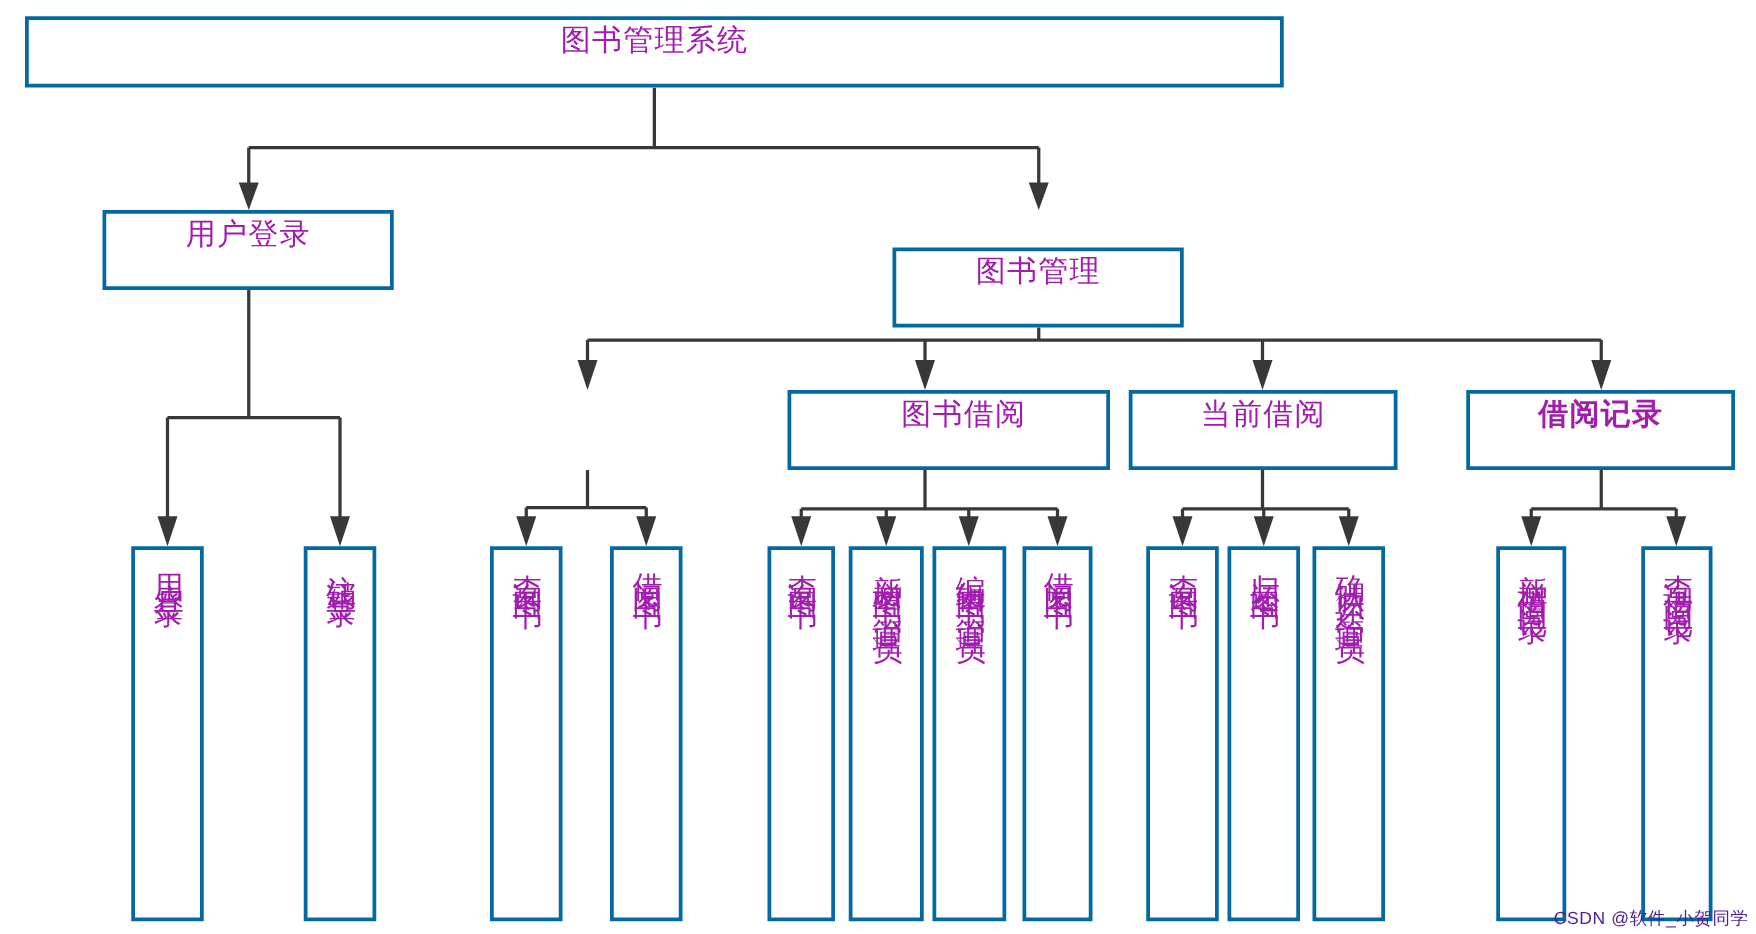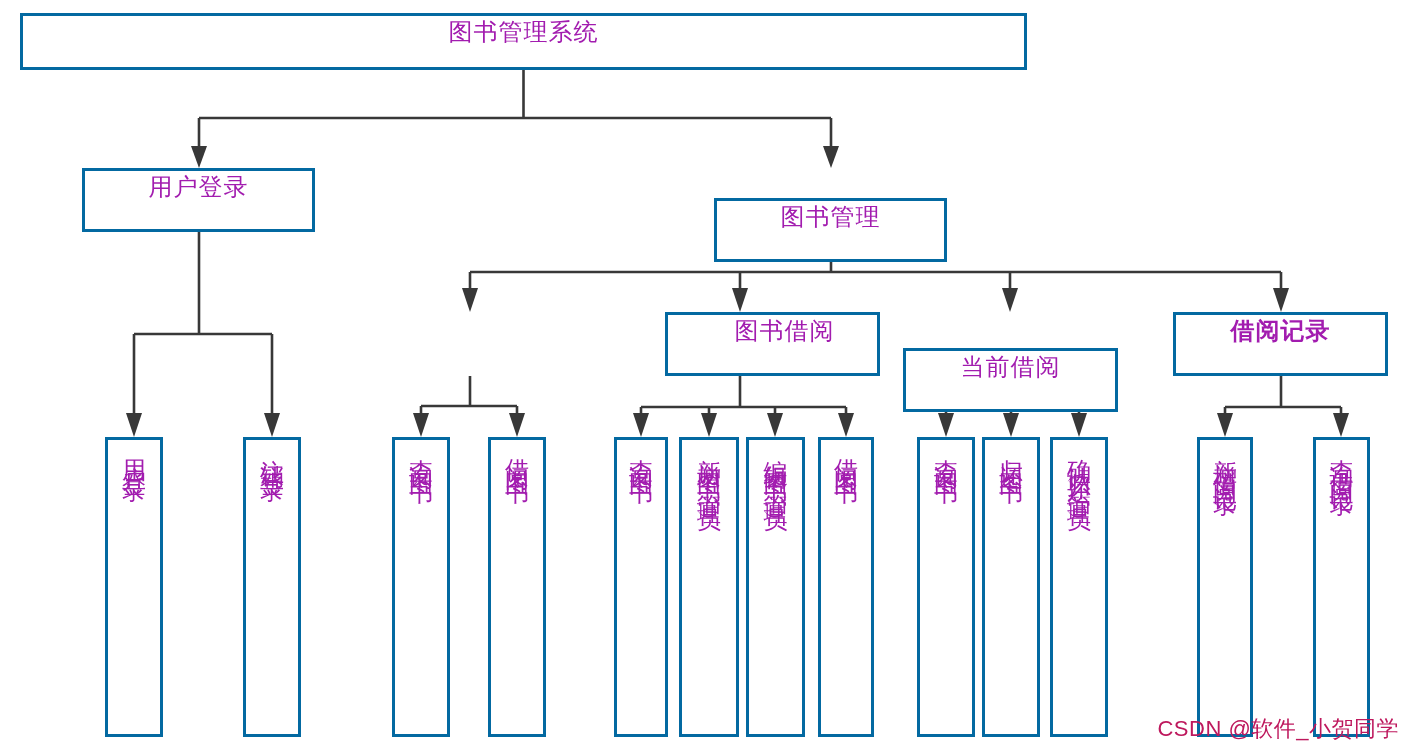--- a/index.html
+++ b/index.html
@@ -47,22 +47,22 @@
     text-orientation: mixed;
     font-size: 24px;
     line-height: 1;
     letter-spacing: 7px;
     white-space: nowrap;
   }
   .watermark {
     position: absolute;
     right: 6px;
     bottom: 3px;
-    font-size: 22px;
-    color: #be185d;
+    font-size: 14px;
+    color: #4c1d95;
     letter-spacing: 0.5px;
     z-index: 5;
     white-space: nowrap;
   }
 </style>
 </head>
 <body>
 
 <div class="stage">
 
@@ -120,24 +120,24 @@
     <span class="h-label">图书管理系统</span>
   </div>
 
   <div class="node" style="left:82px; top:168px; width:233px; height:64px;">
     <span class="h-label">用户登录</span>
   </div>
   <div class="node" style="left:714px; top:168px; width:233px; height:64px;margin-top:30px;">
     <span class="h-label">图书管理</span>
   </div>
 
-  <div class="node" style="left:665px; top:312px; width:215px; height:64px;padding-left:24px;">
+  <div class="node" style="left:630px; top:312px; width:258px; height:64px;padding-left:24px;">
     <span class="h-label">图书借阅</span>
   </div>
-  <div class="node" style="left:903px; top:312px; width:215px; height:64px;margin-top:36px;">
+  <div class="node" style="left:903px; top:312px; width:215px; height:64px;">
     <span class="h-label">当前借阅</span>
   </div>
   <div class="node" style="left:1173px; top:312px; width:215px; height:64px;font-weight:bold;">
     <span class="h-label">借阅记录</span>
   </div>
 
   <div class="node" style="left:105px; top:437px; width:58px; height:300px;">
     <span class="v-label">用户登录</span>
   </div>
   <div class="node" style="left:243px; top:437px; width:58px; height:300px;">

